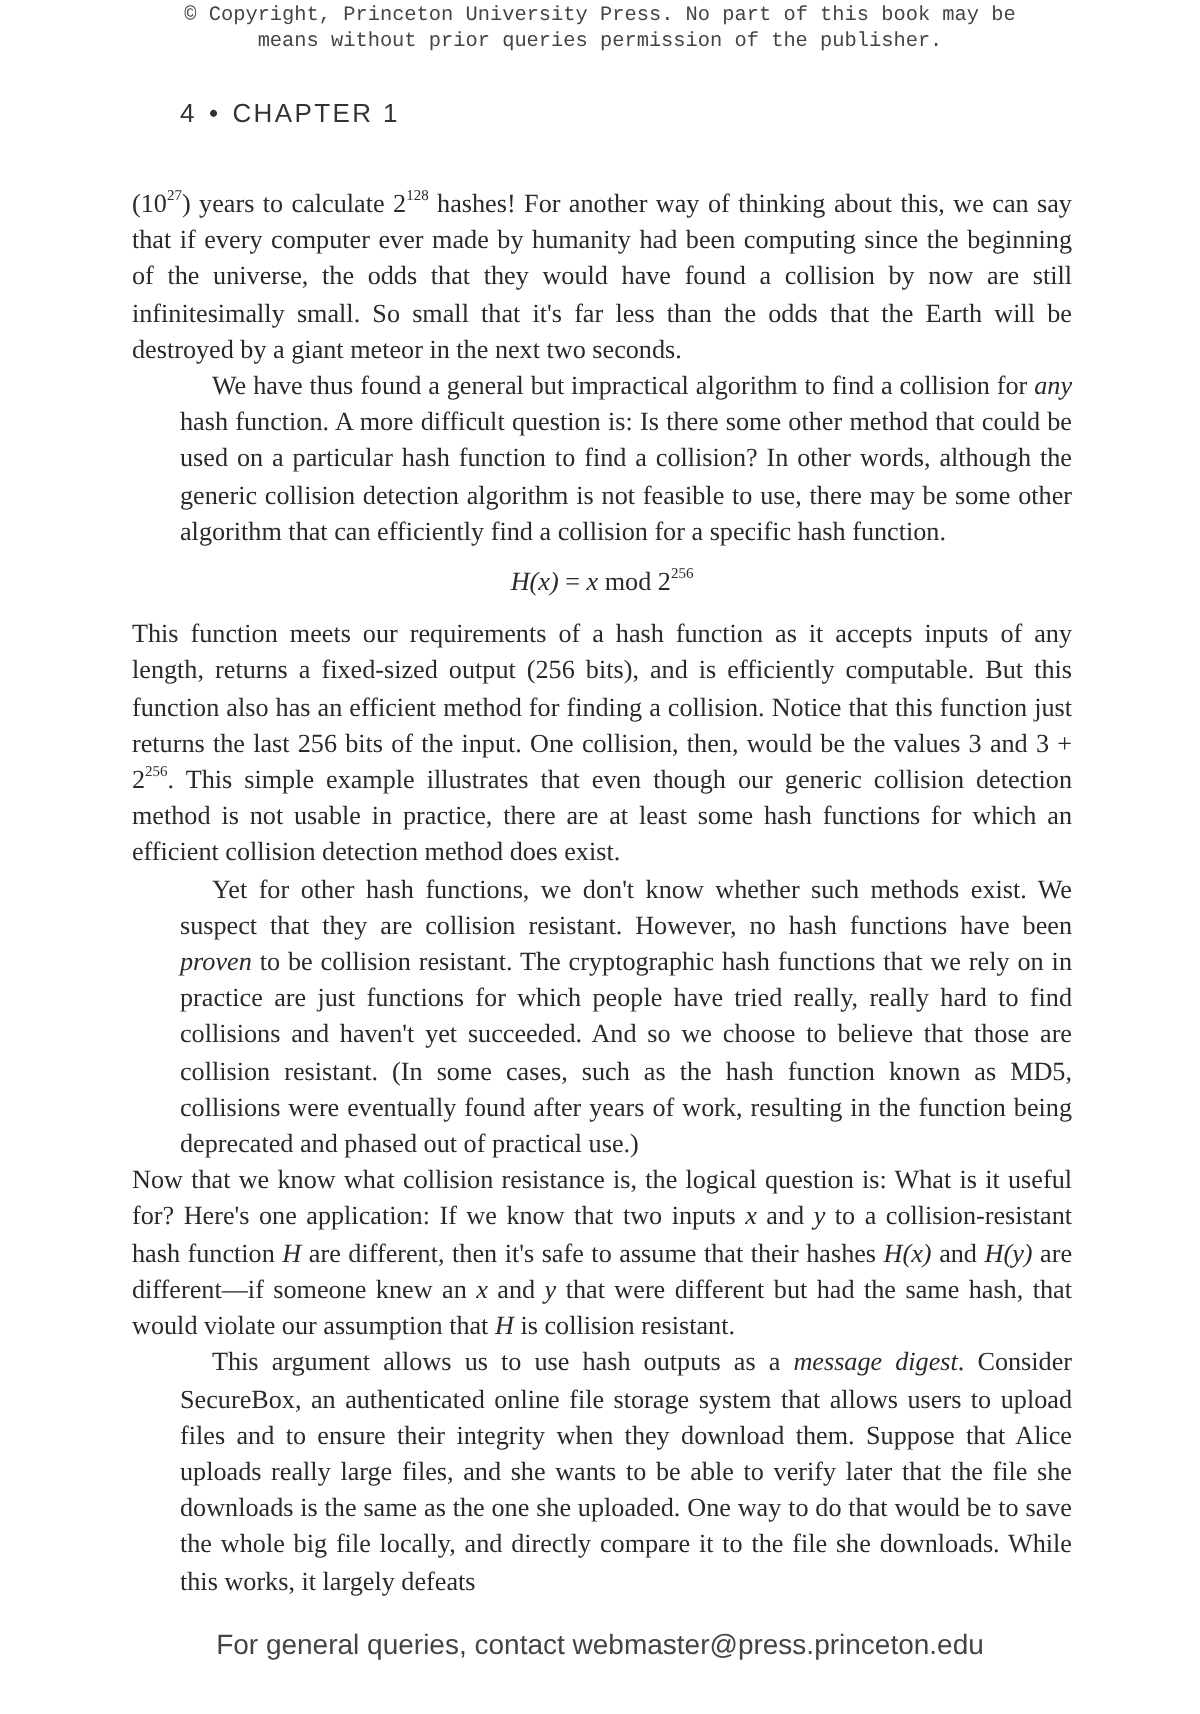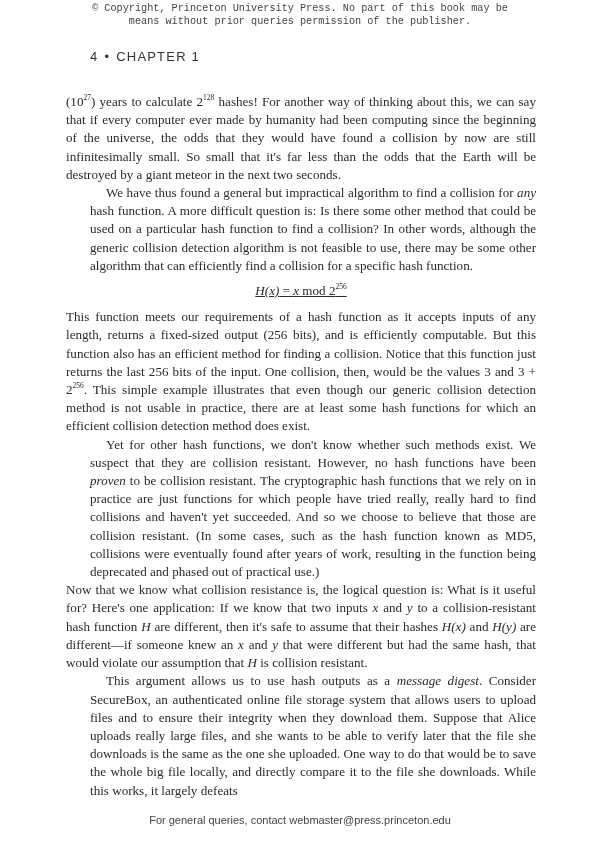--- a/index.html
+++ b/index.html
@@ -13,31 +13,31 @@
     font-family:"Liberation Sans", sans-serif; font-size:13px; letter-spacing:1.2px; color:#333;margin-left:25px;
   }
   .running-head .dot { margin:0 6px; }
   .body-text {
     position:absolute; top:93px; left:66px; width:470px;
     font-family:"Liberation Serif", serif; font-size:13.1px; line-height:18.2px; color:#2a2a2a;
   }
   .body-text p { margin:0; text-align:justify;font-family:Liberation Serif, serif; }
   .body-text p.indent { text-indent:16px;margin-left:24px; }
   .eq {
-    text-align:center; margin:7px 0 8px 0; font-family:"Liberation Serif", serif;text-decoration:underline;
+    text-align:center; margin:7px 0 8px 0; font-family:"Liberation Serif", serif;
   }
   .section-head {
     font-family:"Liberation Sans", sans-serif; font-size:10.3px; letter-spacing:0.3px;
     margin-top:18px; line-height:16px; color:#333;
   }
   sup { font-size:7.5px; line-height:0; vertical-align:6px; }
   i { font-style:italic; }
   .footer {
     position:absolute; top:814px; left:0; width:600px; text-align:center;
-    font-family:"Liberation Sans", sans-serif; font-size:11px; color:#444;
+    font-family:"Liberation Sans", sans-serif; font-size:14px; color:#444;
   }
 </style>
 </head>
 <body>
 
 <div class="copyright">
   <div>© Copyright, Princeton University Press. No part of this book may be</div>
   <div>means without prior queries permission of the publisher.</div>
 </div>
 

